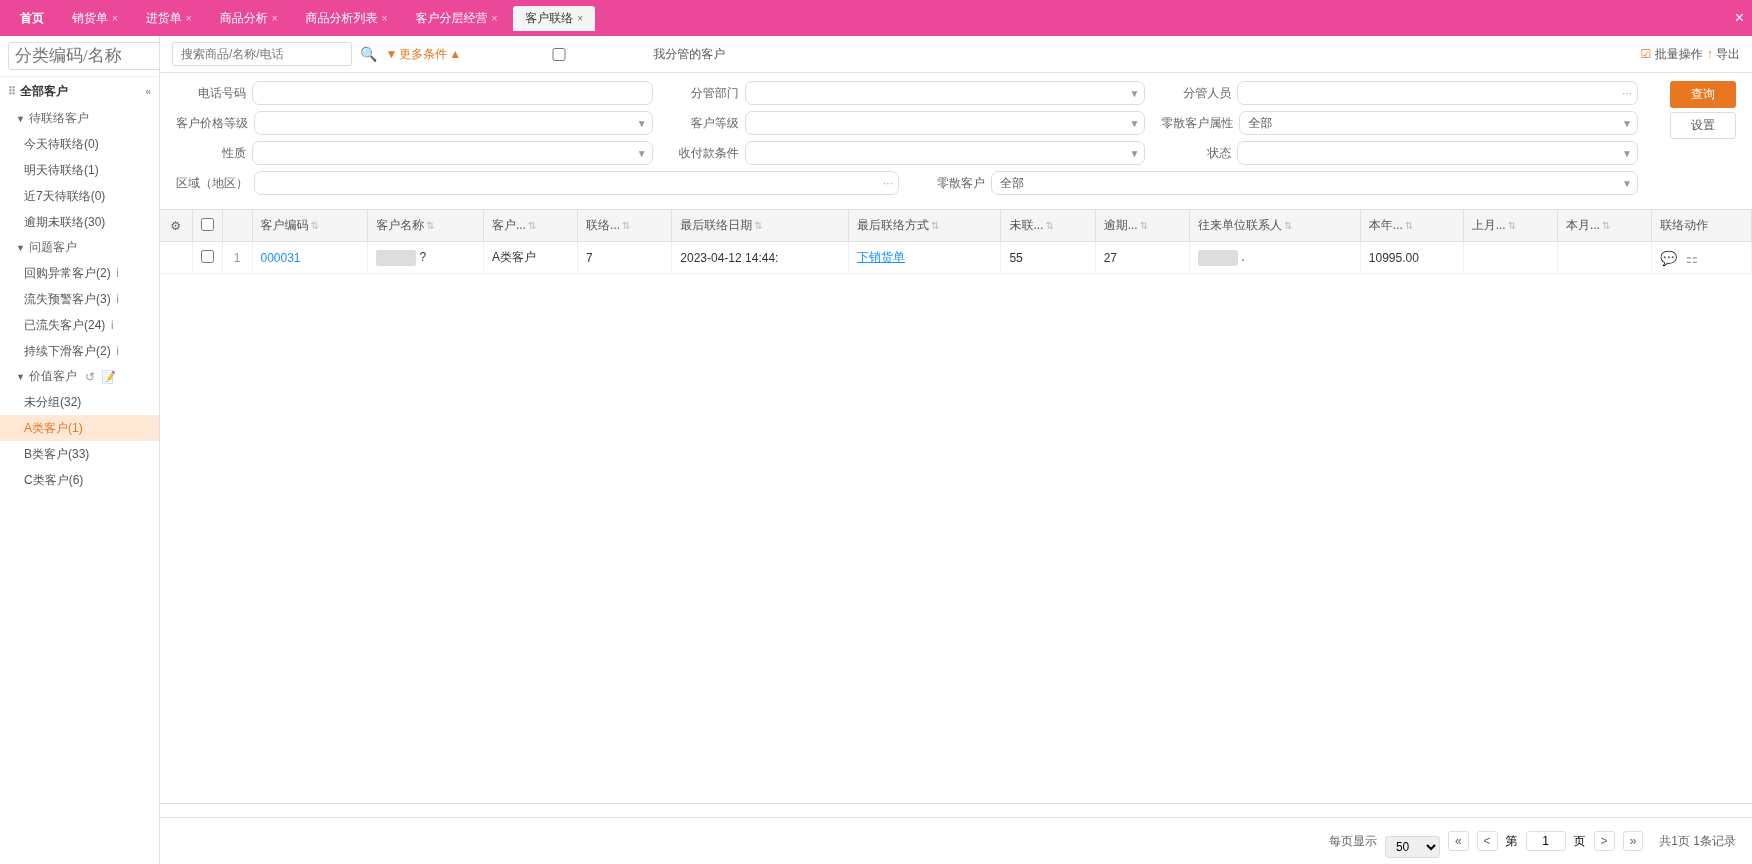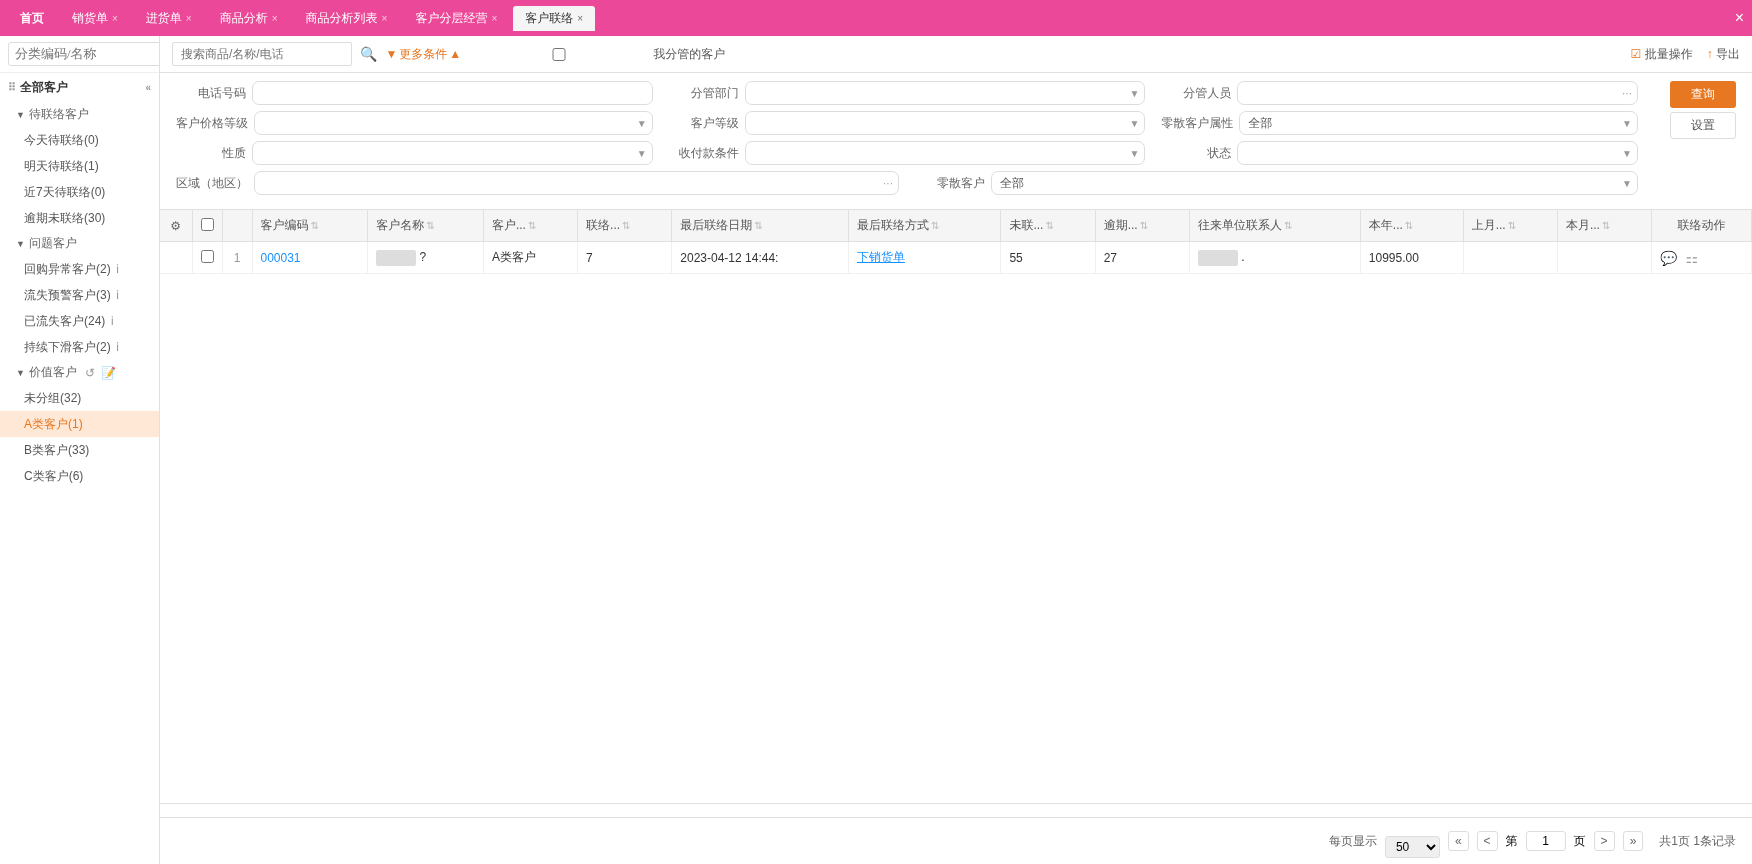--- a/index.html
+++ b/index.html
@@ -51,21 +51,21 @@
       align-items: center;
       padding: 6px 8px;
       border-bottom: 1px solid #eee;
       gap: 4px;
     }
     .sidebar-search input {
       flex: 1;
       border: 1px solid #ddd;
       border-radius: 3px;
       padding: 3px 6px;
-      font-size: 13px;
+      font-size: 17px;
       color: #999;
       outline: none;
       font-family: Liberation Serif, serif;
     }
 
     .sidebar-section-header {
       display: flex;
       align-items: center;
       padding: 6px 8px;
       font-weight: bold;
@@ -129,21 +129,21 @@
       display: flex;
       align-items: center;
       gap: 4px;
       color: #555;
       cursor: pointer;
     }
     .filter-bar .spacer { flex: 1; }
     .filter-bar .action-btns {
       display: flex;
       align-items: center;
-      gap: 14px;
+      gap: 4px;
       color: #555;
     }
     .filter-bar .action-btns span { cursor: pointer; }
 
     
     .advanced-filter {
       background: #fff;
       padding: 8px 16px;
       border-bottom: 1px solid #e0e0e0;
     }
@@ -227,21 +227,21 @@
     table {
       width: 100%;
       border-collapse: collapse;
       font-size: 12px;
     }
     table th {
       background: #f5f5f5;
       border-bottom: 1px solid #e0e0e0;
       border-right: 1px solid #e0e0e0;
       padding: 7px 8px;
-      text-align: center;
+      text-align: left;
       color: #555;
       white-space: nowrap;
       font-weight: normal;
       position: sticky;
       top: 0;
       z-index: 1;
     }
     table th .col-header {
       display: flex;
       align-items: center;

